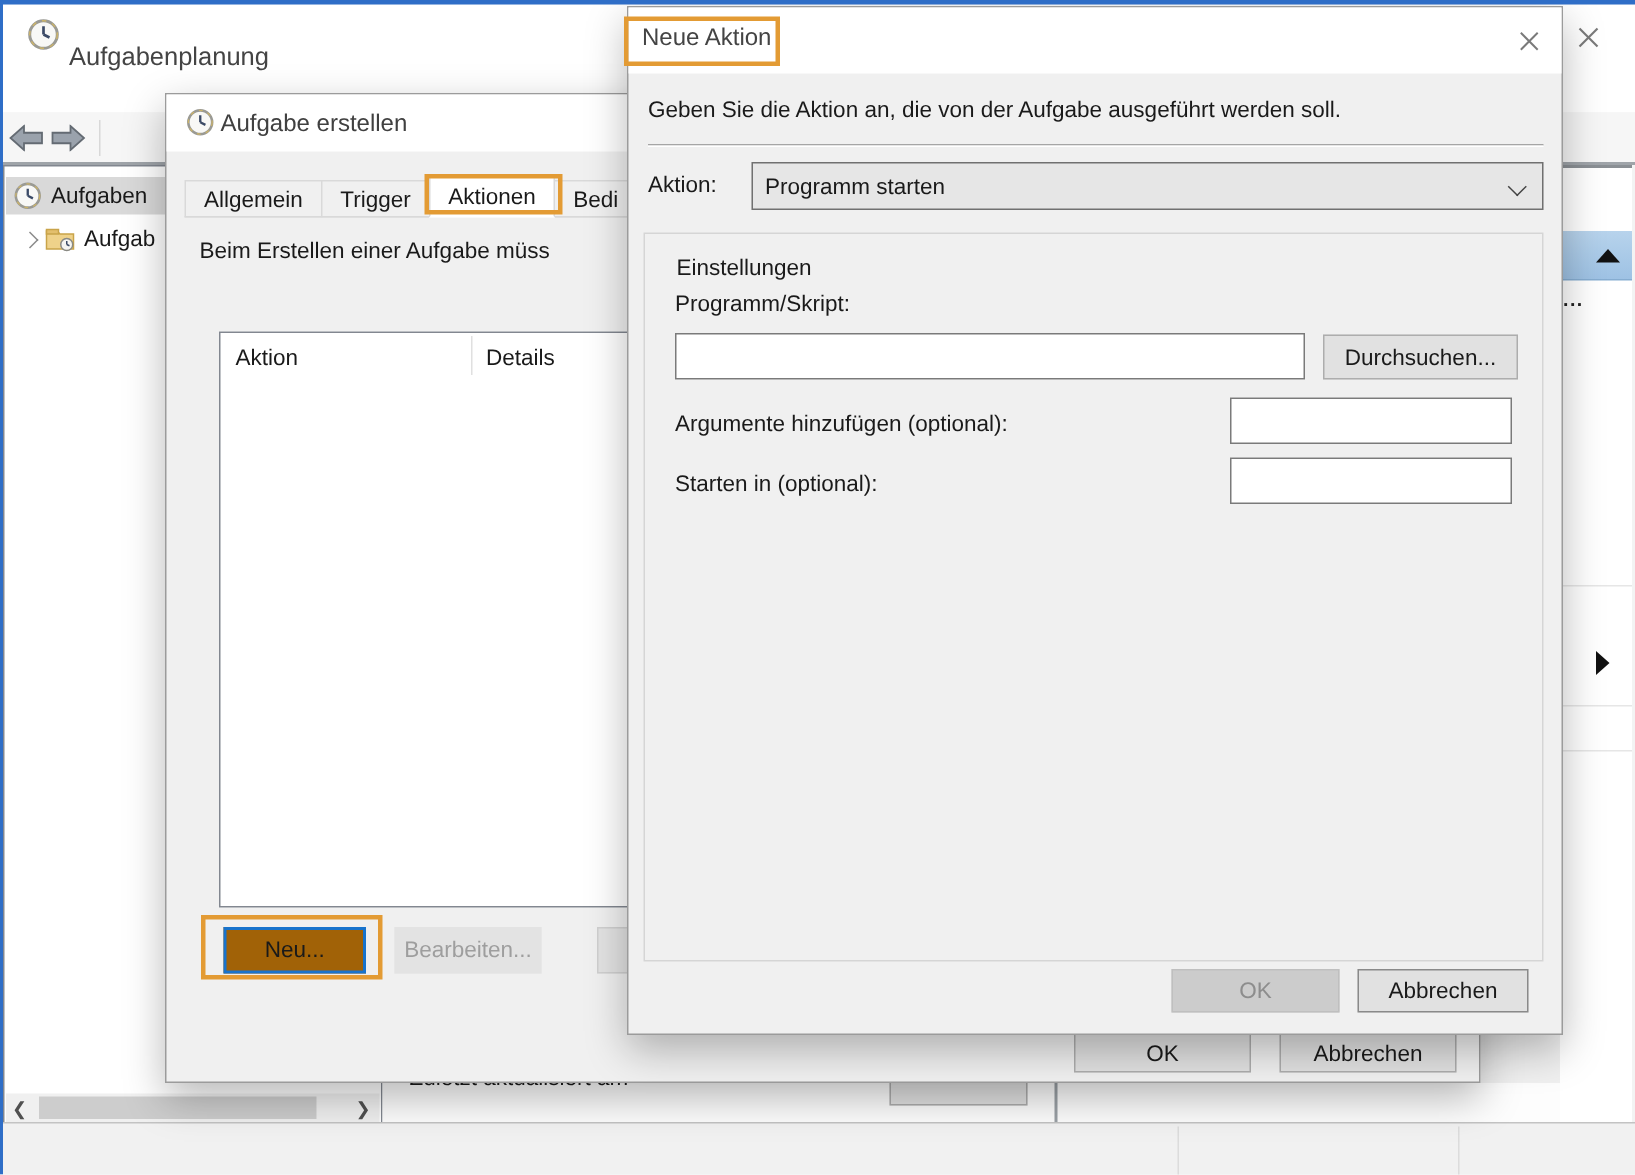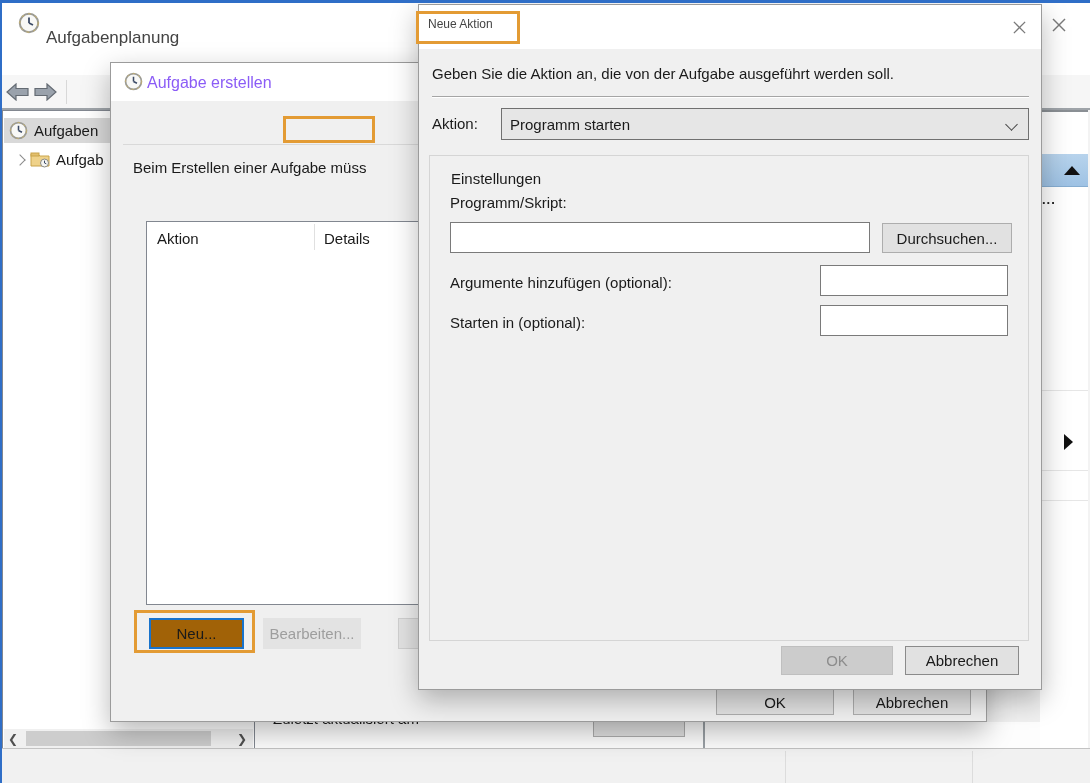--- a/index.html
+++ b/index.html
@@ -48,40 +48,40 @@
   .footer{left:0;top:748px;width:1090px;height:35px;background:#f1f1f1;border-top:1px solid #c3c3c3;z-index:1;box-sizing:border-box;}
   .footer-vline{position:absolute;top:2px;width:1px;height:33px;background:#dcdcdc;}
 
   
   .dialog{background:#f0f0f0;border:1px solid #9b9b9b;box-shadow:0 10px 26px rgba(0,0,0,.28);box-sizing:border-box;}
   .dlg-titlebar{position:absolute;left:0;top:0;width:100%;background:#ffffff;}
   .closex{position:absolute;display:flex;align-items:center;justify-content:center;}
 
   
   .ct-dialog{left:110px;top:62px;width:877px;height:660px;z-index:10;}
-  .ct-title{position:absolute;left:36px;top:11px;font-size:16px;color:#8b5cf6;white-space:nowrap;}
+  .ct-title{position:absolute;left:36px;top:11px;font-size:16px;color:#404040;white-space:nowrap;}
   .tabs{position:absolute;left:12px;top:56px;height:26px;display:flex;align-items:flex-end;}
   .tab{height:25px;line-height:25px;padding:0 12px;border:1px solid #d9d9d9;border-bottom:1px solid #d9d9d9;background:#f0f0f0;margin-right:-1px;box-sizing:border-box;white-space:nowrap;}
   .tab.active{background:#ffffff;border:1px solid #d9d9d9;border-bottom:1px solid #ffffff;height:29px;line-height:29px;position:relative;z-index:2;}
   .tabline{position:absolute;left:12px;top:81px;width:853px;height:1px;background:#d9d9d9;}
   .ct-intro{position:absolute;left:22px;top:96px;white-space:nowrap;}
   .ct-table{position:absolute;left:35px;top:158px;width:560px;height:384px;background:#ffffff;border:1px solid #828790;box-sizing:border-box;}
   .ct-th{position:absolute;top:8px;color:#1a1a1a;}
   .ct-colsep{position:absolute;left:167px;top:2px;width:1px;height:26px;background:#e0e0e0;}
   .btn{display:flex;align-items:center;justify-content:center;background:#e1e1e1;border:1px solid #adadad;box-sizing:border-box;}
   .btn.flat-disabled{background:#e3e3e3;border:1px solid #e3e3e3;color:#9e9e9e;}
   .neu-btn{position:absolute;left:38px;top:555px;width:95px;height:31px;background:#a16207;border:2px solid #1873cc;box-sizing:border-box;display:flex;align-items:center;justify-content:center;}
   .bearb-btn{position:absolute;left:152px;top:555px;width:98px;height:31px;}
   .sliver-btn{position:absolute;left:287px;top:555px;width:140px;height:31px;background:#e3e3e3;border:1px solid #d0d0d0;box-sizing:border-box;}
   .ct-ok{position:absolute;left:605px;top:626px;width:118px;height:26px;}
   .ct-cancel{position:absolute;left:742px;top:626px;width:118px;height:26px;}
 
   
   .na-dialog{left:418px;top:4px;width:624px;height:686px;z-index:20;}
-  .na-title{position:absolute;left:9px;top:12px;font-size:12px;color:#444;}
+  .na-title{position:absolute;left:9px;top:12px;font-size:16px;color:#444;}
   .na-instruction{position:absolute;left:13px;top:60px;white-space:nowrap;}
   .na-sep{position:absolute;left:13px;top:91px;width:597px;height:0;border-top:1px solid #a5a5a5;border-bottom:1px solid #ffffff;}
   .na-action-label{position:absolute;left:13px;top:110px;}
   .combo{position:absolute;left:82px;top:103px;width:528px;height:32px;background:#e6e6e6;border:1px solid #707070;box-sizing:border-box;display:flex;align-items:center;}
   .combo-text{padding-left:8px;}
   .combo-chev{position:absolute;right:12px;top:11px;width:8px;height:8px;border-right:1.5px solid #444;border-bottom:1.5px solid #444;transform:rotate(45deg);}
   .groupbox{position:absolute;left:10px;top:150px;width:600px;height:486px;border:1px solid #d5d5d5;box-sizing:border-box;}
   .gb-legend{position:absolute;left:16px;top:-10px;background:#f0f0f0;padding:0 5px;margin-top:24px;}
   .fld-label{position:absolute;white-space:nowrap;}
   .txt-input{position:absolute;background:#ffffff;border:1px solid #7a7a7a;box-sizing:border-box;font:inherit;padding:0 6px;outline:none;}
@@ -200,20 +200,26 @@
     <div class="dlg-titlebar" style="height:38px;">
       <svg class="abs" style="left:13px;top:9px;" width="19" height="19" viewBox="0 0 22 22">
         <circle cx="11" cy="11" r="9.2" fill="#f8f8f6" stroke="#9a9a94" stroke-width="2"></circle>
         <circle cx="11" cy="11" r="9.2" fill="none" stroke="#cbb36a" stroke-width="1" stroke-dasharray="3 4"></circle>
         <line x1="11" y1="11" x2="11" y2="5.5" stroke="#3b4a66" stroke-width="1.8"></line>
         <line x1="11" y1="11" x2="15" y2="13" stroke="#3b4a66" stroke-width="1.8"></line>
       </svg>
       <div class="ct-title">Aufgabe erstellen</div>
     </div>
 
+    <div class="tabs">
+      <div class="tab">Allgemein</div>
+      <div class="tab">Trigger</div>
+      <div class="tab active">Aktionen</div>
+      <div class="tab">Bedi</div>
+    </div>
     <div class="tabline"></div>
 
     <div class="ct-intro">Beim Erstellen einer Aufgabe müss</div>
 
     <div class="ct-table">
       <div class="ct-th" style="left:10px;">Aktion</div>
       <div class="ct-th" style="left:177px;">Details</div>
       <div class="ct-colsep"></div>
     </div>
 

